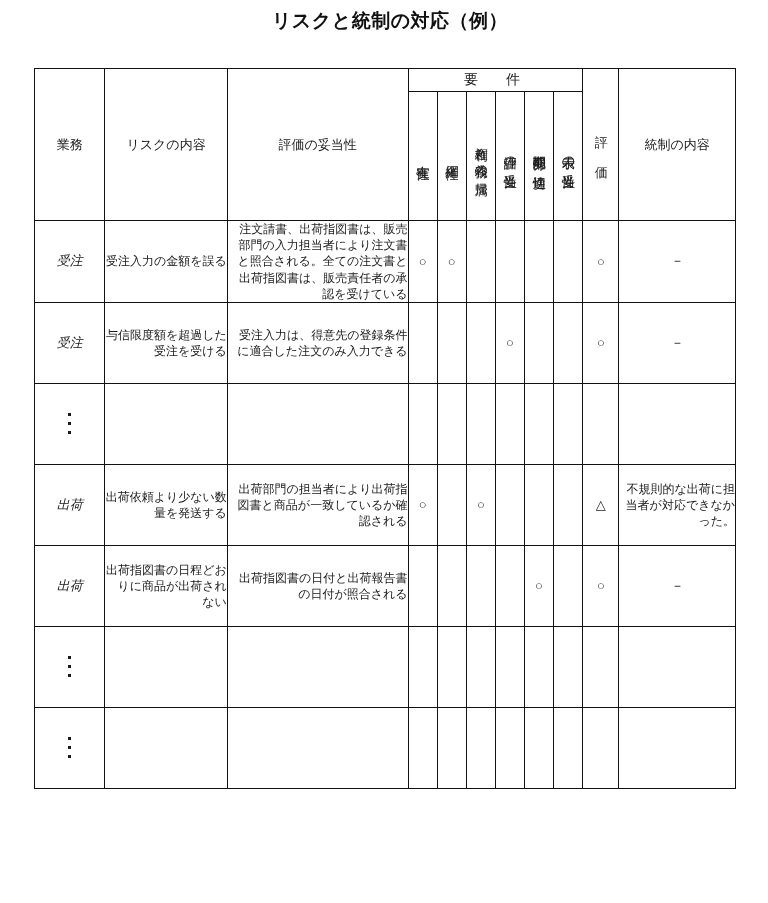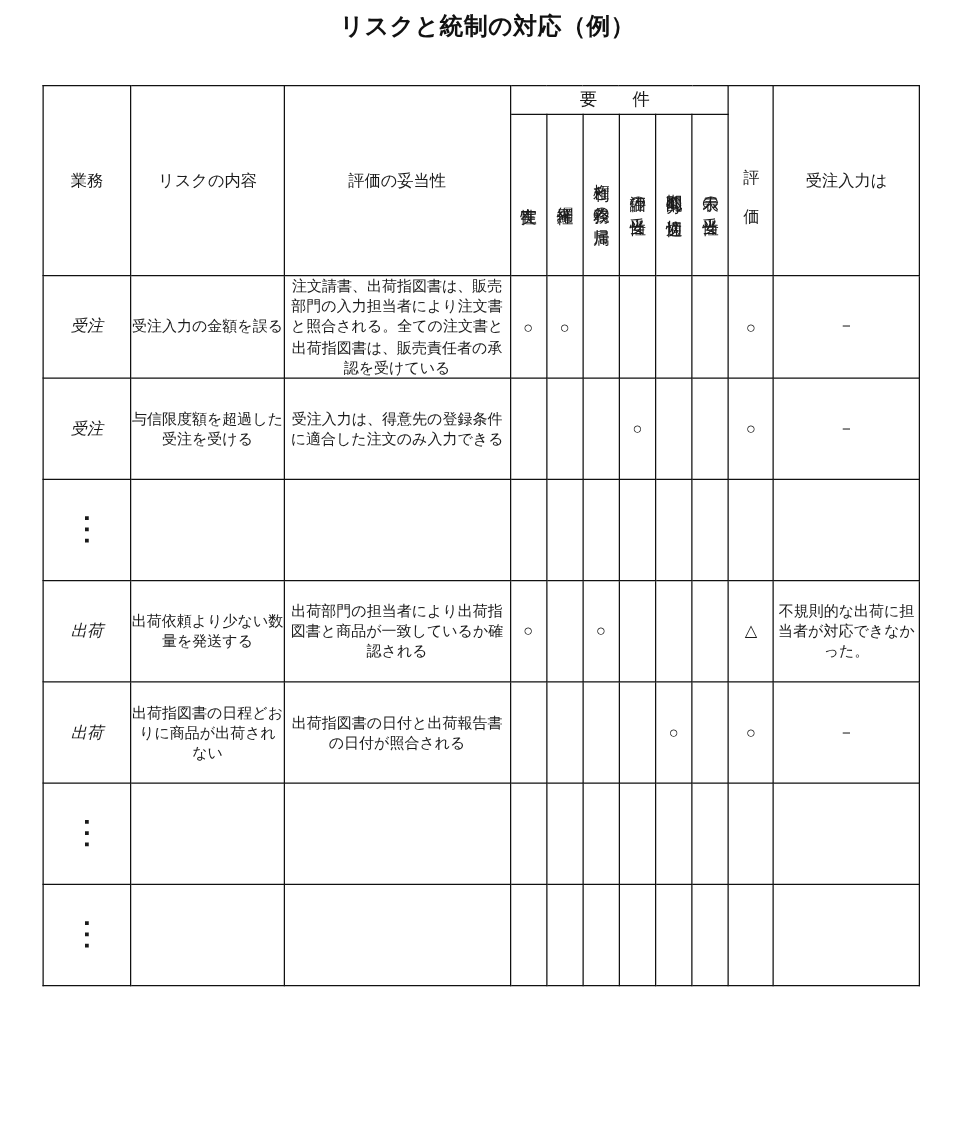--- a/index.html
+++ b/index.html
@@ -91,21 +91,21 @@
     height: 128px;
     text-align: center;
     vertical-align: middle;
   }
   .cell-center {
     text-align: center;
     font-size: 13px;
     font-style: italic;
   }
   .cell-text {
-    text-align: center;
+    text-align: right;
     font-size: 12px;
     line-height: 1.35;
     padding: 4px 4px;
     word-break: break-all;
   }
   .cell-mark {
     text-align: center;
     font-size: 13px;
     line-height: 1;
   }
@@ -155,21 +155,21 @@
       </colgroup>
       <thead>
         <tr>
           <td rowspan="2" class="hdr-cell">業務</td>
           <td rowspan="2" class="hdr-cell">リスクの内容</td>
           <td rowspan="2" class="hdr-cell">評価の妥当性</td>
           <td colspan="6" class="hdr-youken">要　件</td>
           <td rowspan="2" class="vcell">
             <span class="vtext vtext-wide">評　価</span>
           </td>
-          <td rowspan="2" class="hdr-cell">受注入力は</td>
+          <td rowspan="2" class="hdr-cell">統制の内容</td>
         </tr>
         <tr>
           <td class="vcell">
             <span class="vtext">実在性</span>
           </td>
           <td class="vcell">
             <span class="vtext">網羅性</span>
           </td>
           <td class="vcell">
             <span class="vtext">権利と義務の帰属</span>

